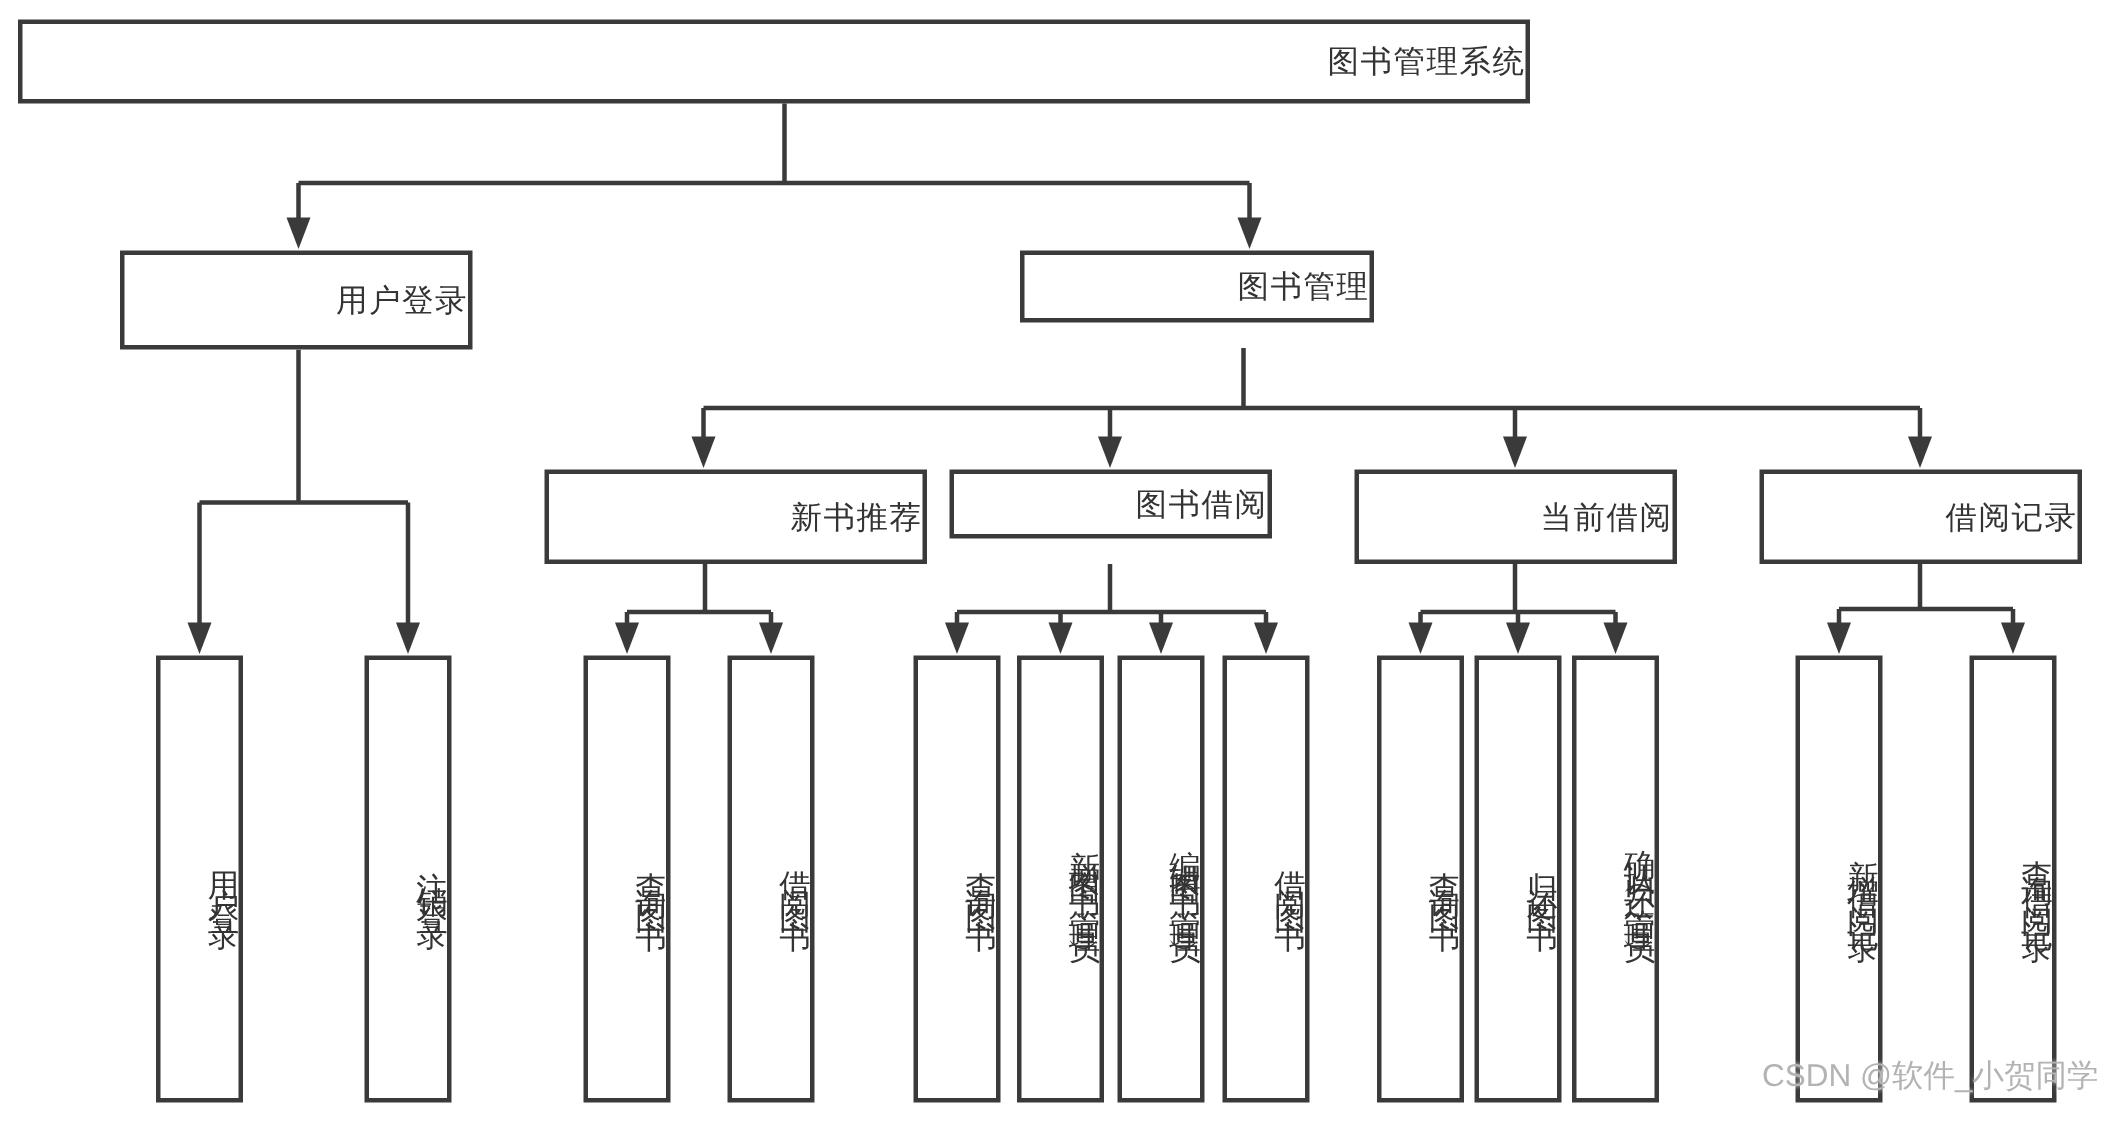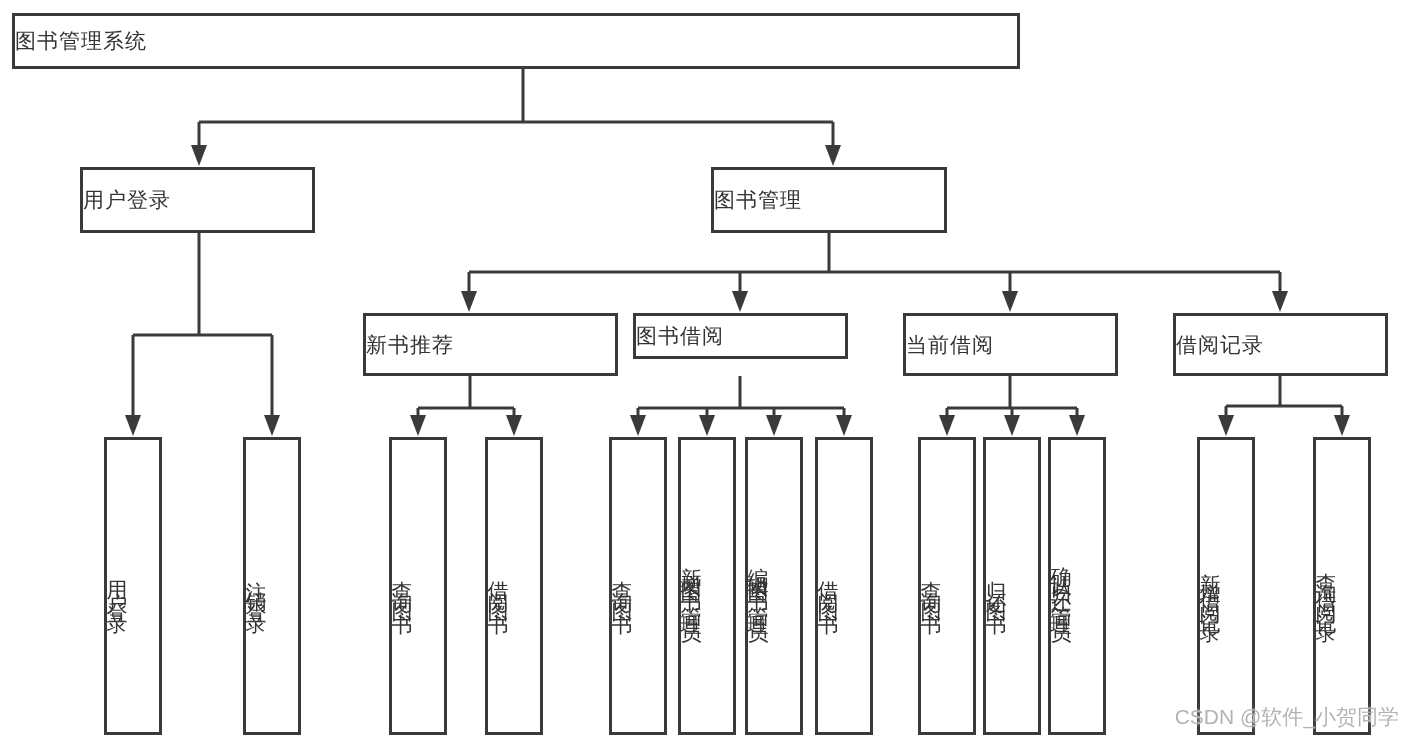--- a/index.html
+++ b/index.html
@@ -29,21 +29,21 @@
     color:var(--line);
   }
   .edges path{stroke:currentColor;stroke-width:3;fill:none;}
   .edges polygon{fill:currentColor;stroke:none;}
   .box{
     position:absolute;
     background:#ffffff;
     border:3px solid var(--line);
     display:flex;
     align-items:center;
-    justify-content:flex-start;
+    justify-content:flex-end;
     z-index:2;
   }
   .h-box span{
     font-size:21px;
     letter-spacing:1px;
     color:var(--text);
     white-space:nowrap;
   }
   .v-box span{
     writing-mode:vertical-rl;
@@ -106,21 +106,21 @@
     <polygon points="1334,415 1350,415 1342,436"></polygon>
   </svg>
 
   <div class="box h-box" style="left:12px;top:13px;width:1008px;height:56px">
     <span>图书管理系统</span>
   </div>
 
   <div class="box h-box" style="left:80px;top:167px;width:235px;height:66px">
     <span>用户登录</span>
   </div>
-  <div class="box h-box" style="left:711px;top:167px;width:236px;height:66px">
+  <div class="box h-box" style="left:680px;top:167px;width:236px;height:48px">
     <span>图书管理</span>
   </div>
 
   <div class="box h-box" style="left:363px;top:313px;width:255px;height:63px">
     <span>新书推荐</span>
   </div>
   <div class="box h-box" style="left:633px;top:313px;width:215px;height:46px">
     <span>图书借阅</span>
   </div>
   <div class="box h-box" style="left:903px;top:313px;width:215px;height:63px">

